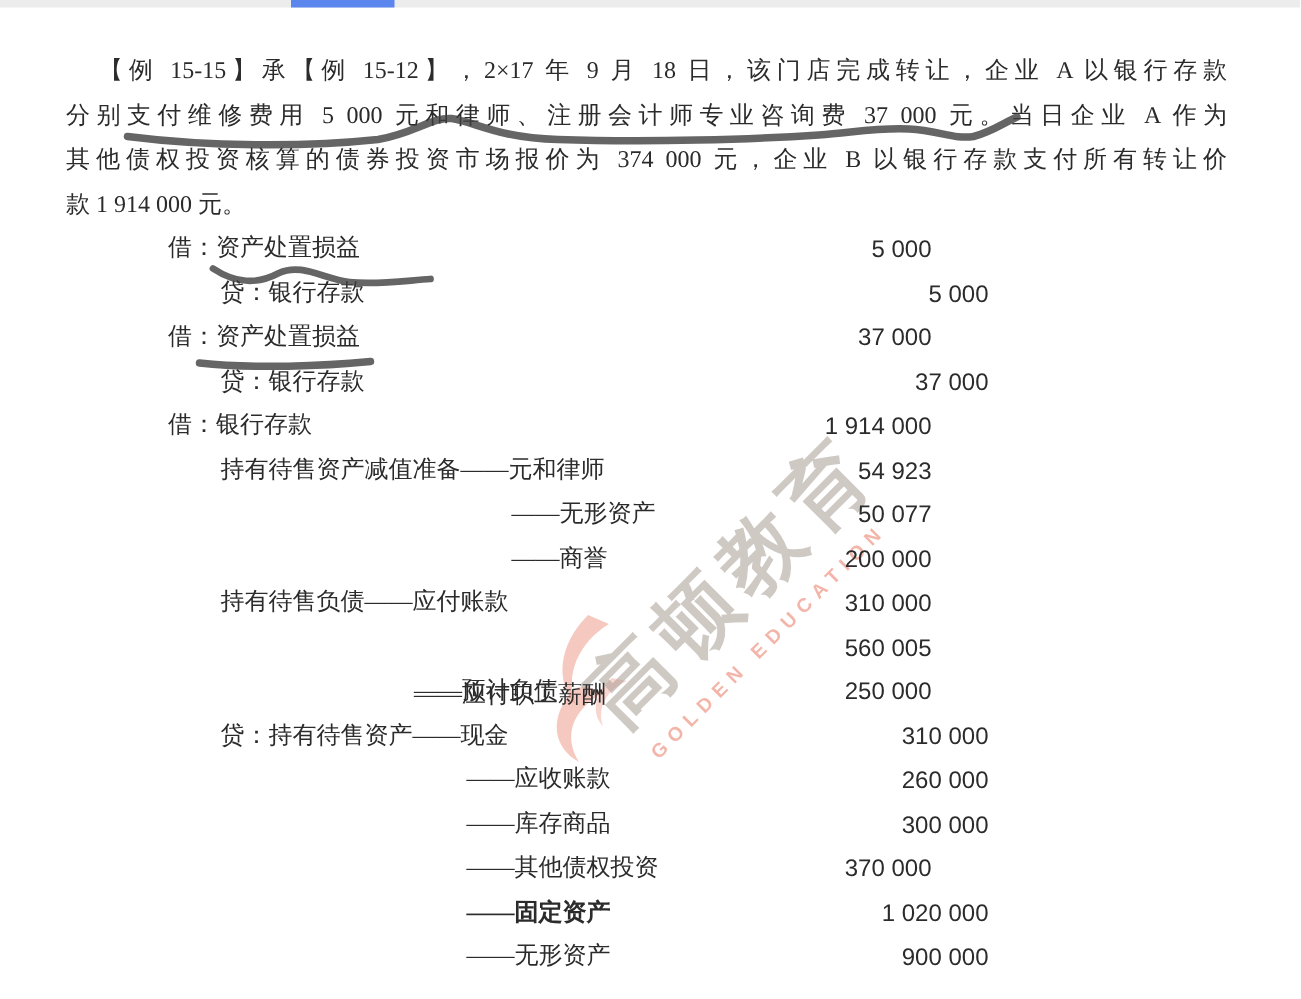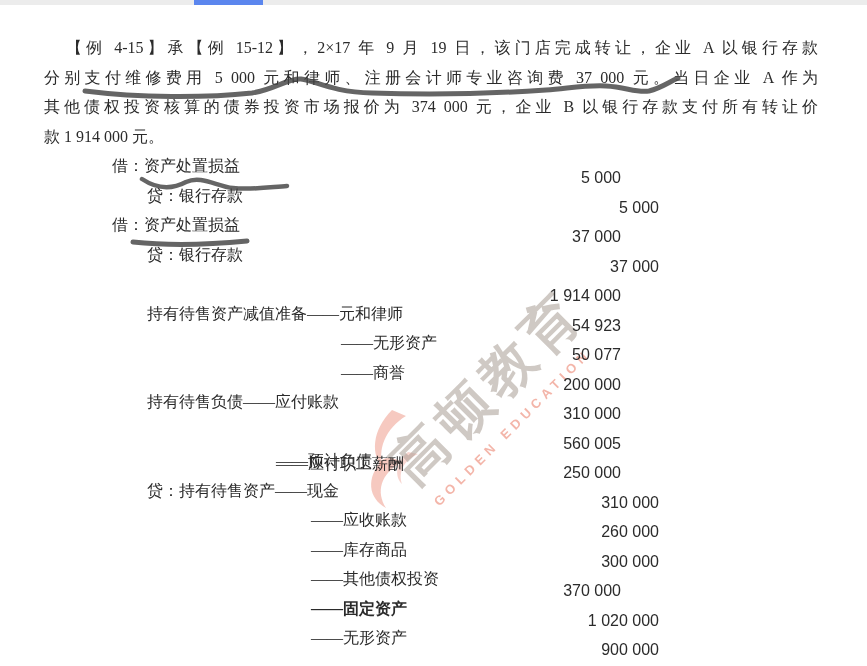--- a/index.html
+++ b/index.html
@@ -34,21 +34,21 @@
     font-size:16px;line-height:29.5px;
   }
   .para-line{white-space:nowrap;width:774px;text-align:justify;text-align-last:justify;}
   .para-line.first{margin-left:22px;width:752px;}
   .para-line.last{text-align:right;text-align-last:left;}
 
   .rows{position:relative;}
   .row{position:relative;height:29.5px;line-height:29.5px;white-space:nowrap;}
   .row .label{display:inline-block;}
   .row .amount{
-    position:absolute;top:12px;left:0;text-align:right;
+    position:absolute;top:1px;left:0;text-align:right;
     font-family:"Liberation Sans","DejaVu Sans",sans-serif;font-size:16px;
   }
   .row .amount.debit{width:577px;}
   .row .amount.credit{width:615px;}
 
   
   .strokes{position:absolute;left:0;top:0;z-index:3;pointer-events:none;}
 </style>
 </head>
 <body>
@@ -64,31 +64,31 @@
       <path d="M30,10 C10,30 8,55 22,70 C14,50 24,28 44,16 Z" fill="rgba(233,120,98,0.40)"></path>
       <path d="M20,60 C4,78 6,98 24,108 C14,92 18,74 40,62 C32,58 26,56 20,60 Z" fill="rgba(233,120,98,0.40)"></path>
       <path d="M46,52 C34,62 32,76 40,84 C36,72 42,60 56,54 Z" fill="rgba(233,120,98,0.30)"></path>
     </svg>
     <div class="wm-cn" style="color: rgba(168, 156, 147, 0.55);">高顿教育</div>
     <div class="wm-en" style="color: rgba(233, 120, 98, 0.55);">GOLDEN EDUCATION</div>
   </div>
 
   <div class="content">
     <div class="paragraph">
-      <div class="para-line first">【例 4-15】承【例 15-12】，2×17 年 9 月 19 日，该门店完成转让，企业 A 以银行存款</div>
+      <div class="para-line first">【例 15-15】承【例 15-12】，2×17 年 9 月 18 日，该门店完成转让，企业 A 以银行存款</div>
       <div class="para-line">分别支付维修费用 5 000 元和律师、注册会计师专业咨询费 37 000 元。当日企业 A 作为</div>
       <div class="para-line">其他债权投资核算的债券投资市场报价为 374 000 元，企业 B 以银行存款支付所有转让价</div>
       <div class="para-line last">款 1 914 000 元。</div>
     </div>
     <div class="rows" id="journal-rows">
         <div class="row"><span class="label" style="margin-left: 68px;">借：资产处置损益</span><span class="amount debit">5 000</span></div>
         <div class="row"><span class="label" style="margin-left: 103px;">贷：银行存款</span><span class="amount credit">5 000</span></div>
         <div class="row"><span class="label" style="margin-left: 68px;">借：资产处置损益</span><span class="amount debit">37 000</span></div>
         <div class="row"><span class="label" style="margin-left: 103px;">贷：银行存款</span><span class="amount credit">37 000</span></div>
-        <div class="row"><span class="amount debit">1 914 000</span></div>
+        <div class="row"><span class="label" style="margin-left: 68px;">借：银行存款</span><span class="amount debit">1 914 000</span></div>
         <div class="row"><span class="label" style="margin-left: 103px;">持有待售资产减值准备——元和律师</span><span class="amount debit">54 923</span></div>
         <div class="row"><span class="label" style="margin-left: 297px;">——无形资产</span><span class="amount debit">50 077</span></div>
         <div class="row"><span class="label" style="margin-left: 297px;">——商誉</span><span class="amount debit">200 000</span></div>
         <div class="row"><span class="label" style="margin-left: 103px;">持有待售负债——应付账款</span><span class="amount debit">310 000</span></div>
         <div class="row"><span class="label" style="margin-left: 232px; margin-top: 32px;">——应付职工薪酬</span><span class="amount debit">560 005</span></div>
         <div class="row"><span class="label" style="margin-left: 232px;">——预计负债</span><span class="amount debit">250 000</span></div>
         <div class="row"><span class="label" style="margin-left: 103px;">贷：持有待售资产——现金</span><span class="amount credit">310 000</span></div>
         <div class="row"><span class="label" style="margin-left: 267px;">——应收账款</span><span class="amount credit">260 000</span></div>
         <div class="row"><span class="label" style="margin-left: 267px;">——库存商品</span><span class="amount credit">300 000</span></div>
         <div class="row"><span class="label" style="margin-left: 267px;">——其他债权投资</span><span class="amount debit">370 000</span></div>

